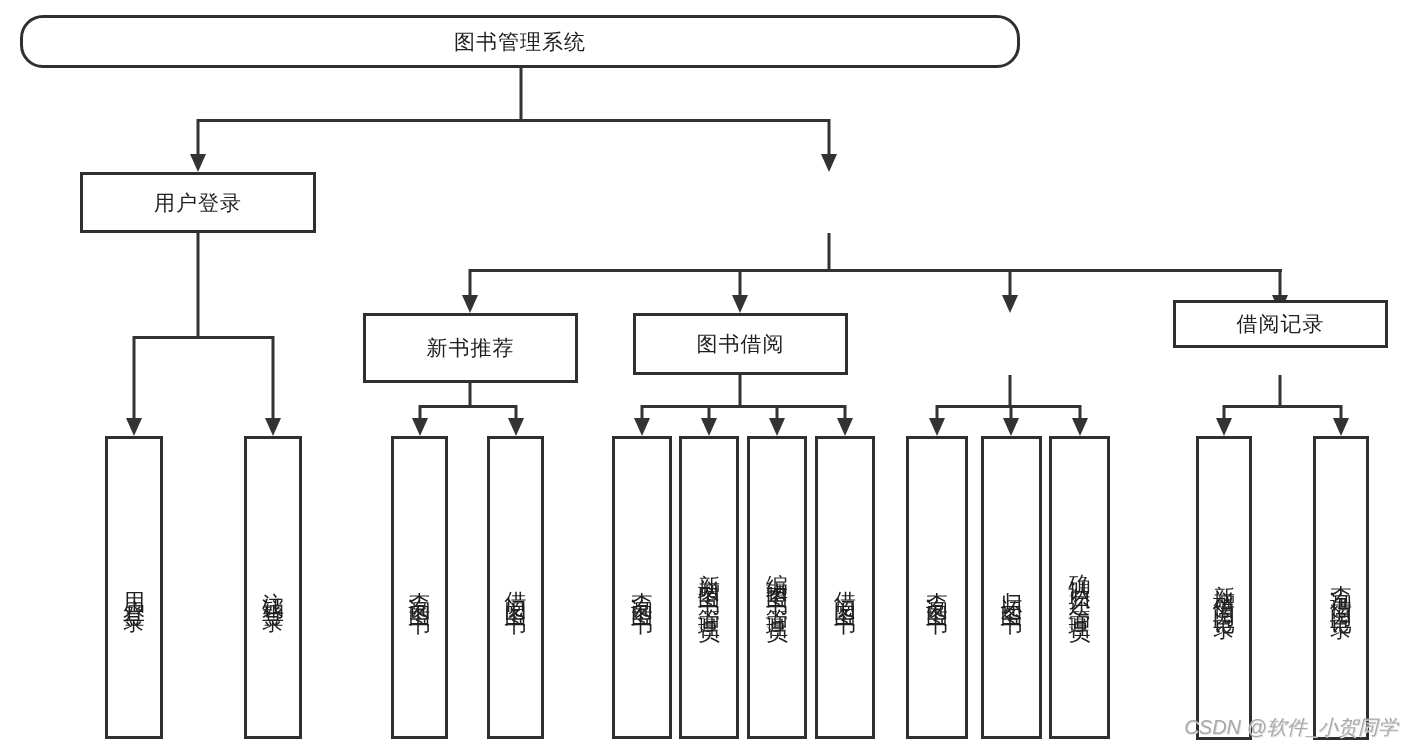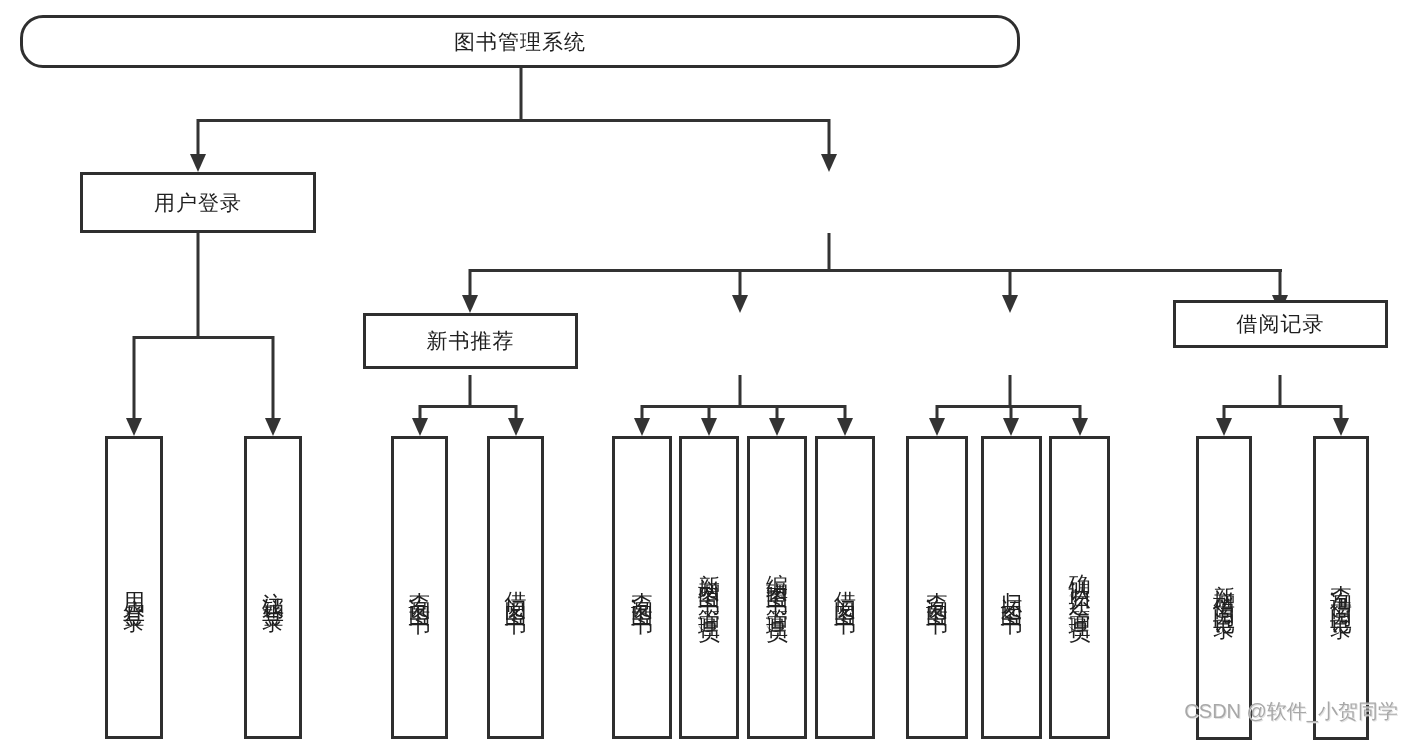--- a/index.html
+++ b/index.html
@@ -27,21 +27,21 @@
   .leaf {
     writing-mode: vertical-rl;
     font-size: 22px;
     letter-spacing: 7px;
     line-height: 1;
   }
   
   #n-root   { left: 20px;  top: 15px;  width: 1000px; height: 53px; border-radius: 23px; }
   #n-login  { left: 80px;  top: 172px; width: 236px; height: 61px; }
   #n-mgmt   { left: 710px; top: 172px; width: 238px; height: 61px; }
-  #n-newbook{ left: 363px; top: 313px; width: 215px; height: 56px; }
+  #n-newbook{ left: 363px; top: 313px; width: 215px; height: 70px; }
   #n-borrow { left: 633px; top: 313px; width: 215px; height: 62px; }
   #n-current{ left: 903px; top: 313px; width: 215px; height: 62px; }
   #n-records{ left: 1173px;top: 300px; width: 215px; height: 48px; }
 
   #l1  { left: 105px;  top: 436px; width: 58px; height: 303px; }
   #l2  { left: 244px;  top: 436px; width: 58px; height: 303px; }
   #l3  { left: 391px;  top: 436px; width: 57px; height: 303px; }
   #l4  { left: 487px;  top: 436px; width: 57px; height: 303px; }
   #l5  { left: 612px;  top: 436px; width: 60px; height: 303px; }
   #l6  { left: 679px;  top: 436px; width: 60px; height: 303px; }
@@ -55,26 +55,27 @@
 
   #connector-layer {
     position: absolute;
     left: 0; top: 0;
     width: 1405px; height: 747px;
     pointer-events: none;
   }
   #watermark {
     position: absolute;
     right: 7px;
-    bottom: 22px;
+    bottom: 6px;
     font-size: 20px;
     color: #a8a8a8;
     text-shadow: 1px 1px 0 #e3e3e3;
     z-index: 6;
     white-space: nowrap;
+    font-style: italic;
   }
 </style>
 </head>
 <body>
 
 <div id="stage">
 
   <svg id="connector-layer" viewBox="0 0 1405 747" xmlns="http://www.w3.org/2000/svg">
     <g stroke="#333333" stroke-width="3" fill="none">
 
@@ -113,20 +114,21 @@
       <polygon points="1216,418 1232,418 1224,436"></polygon>
       <polygon points="1333,418 1349,418 1341,436"></polygon>
     </g>
   </svg>
 
   <div class="box root-node" id="n-root">图书管理系统</div>
 
   <div class="box h-node" id="n-login">用户登录</div>
 
   <div class="box h-node" id="n-newbook">新书推荐</div>
+  <div class="box h-node" id="n-borrow">图书借阅</div>
   <div class="box h-node" id="n-records">借阅记录</div>
 
   <div class="box leaf" id="l1">用户登录</div>
   <div class="box leaf" id="l2">注销登录</div>
 
   <div class="box leaf" id="l3">查询图书</div>
   <div class="box leaf" id="l4">借阅图书</div>
 
   <div class="box leaf" id="l5">查询图书</div>
   <div class="box leaf" id="l6">新增图书（管理员）</div>

